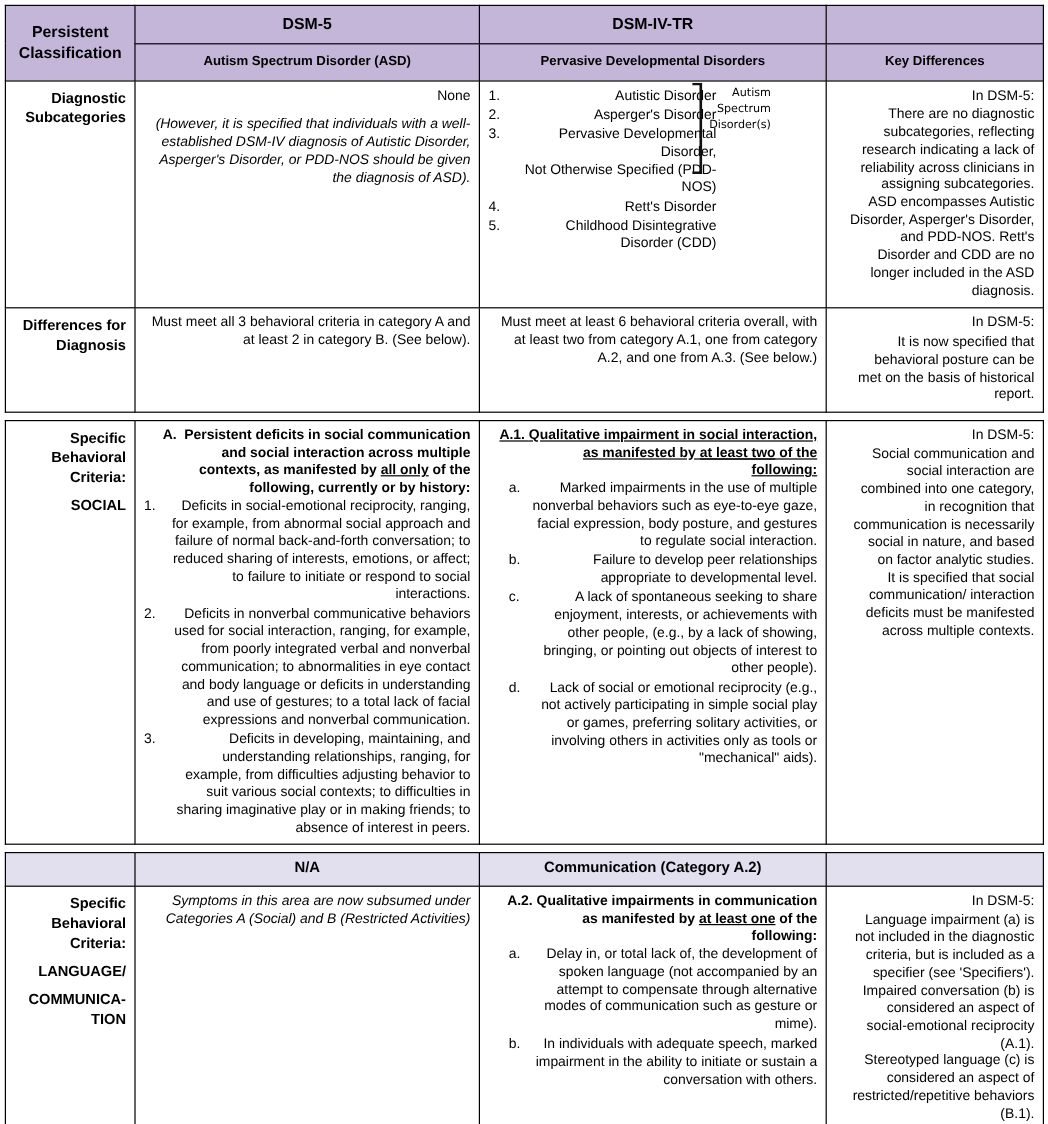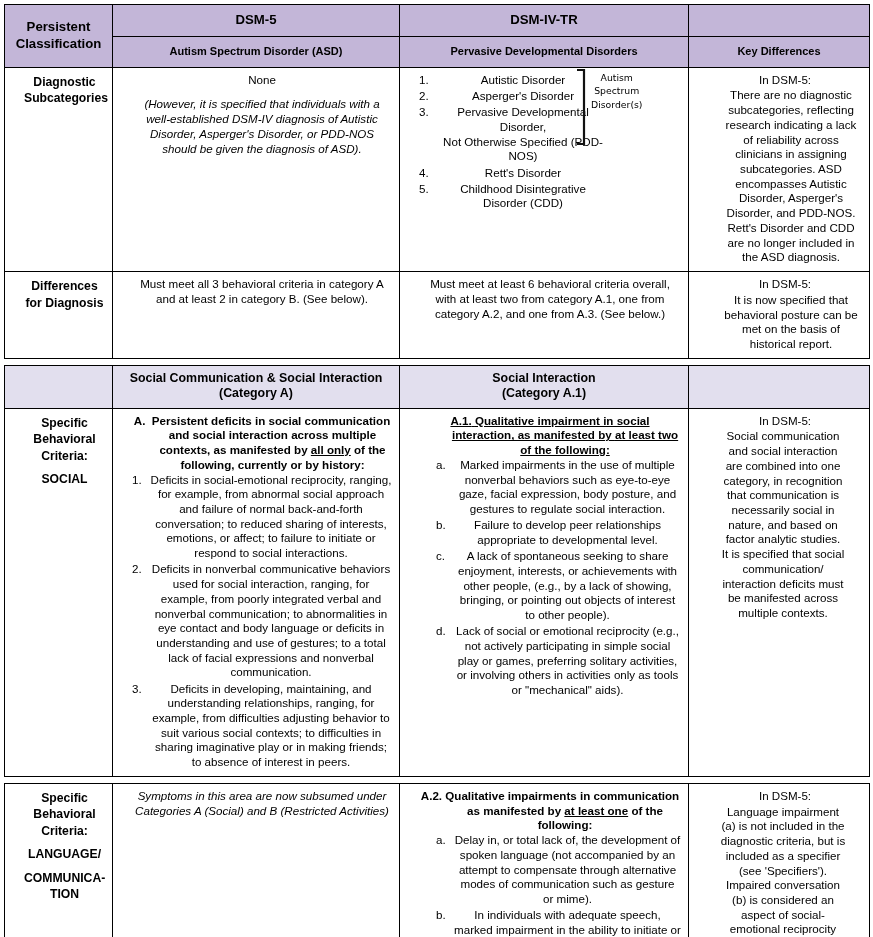--- a/index.html
+++ b/index.html
@@ -27,24 +27,24 @@
   table.tbl + table.tbl { margin-top: 6px; }
 
   col.c1 { width: 108px; }
   col.c2 { width: 287px; }
   col.c3 { width: 289px; }
   col.c4 { width: 181px; }
 
   td, th {
     border: 1px solid #000;
     vertical-align: top;
-    padding: 5px 7px 6px 19px;
+    padding: 5px 7px 6px 7px;
     font-size: 11.6px;
     line-height: 1.27;
-    text-align: center;
+    text-align: right;
   }
   .hdr-band {
     background: #c3b6d8;
     text-align: center;
     font-weight: bold;
     font-size: 13.2px;
     padding: 7px 6px;
     vertical-align: middle;
   }
   .hdr-band2 {
@@ -78,21 +78,21 @@
   .hang {
     padding-left: 21px;
     text-indent: -21px;
   }
   .indent-block {
     margin-left: 13px;
     margin-top: 1px;
   }
   .dsm5-lead { margin-bottom: 1px; }
   .dsm5-body { margin-left: 12px; }
-  .dsm5-body p { margin: 0 16px 0 0; }
+  .dsm5-body p { margin: 0 0 0 0; }
 
   
   .list-with-brace {
     position: relative;
   }
   .brace-wrap {
     position: absolute;
     right: 18px;
     top: 1px;
     width: 94px;
@@ -187,32 +187,20 @@
 
   <table class="tbl">
     <colgroup>
         <col class="c1">
         <col class="c2">
         <col class="c3">
         <col class="c4">
       </colgroup>
     <tbody>
       <tr>
-        <td class="sub-band"></td>
-        <td class="sub-band">
-          <div>Social Communication &amp; Social Interaction</div>
-          <div>(Category A)</div>
-        </td>
-        <td class="sub-band">
-          <div>Social Interaction</div>
-          <div>(Category A.1)</div>
-        </td>
-        <td class="sub-band"></td>
-      </tr>
-      <tr>
         <td class="rowlabel">
           <div>Specific Behavioral Criteria:</div>
           <span class="sp"></span>
           <div>SOCIAL</div>
         </td>
         <td>
           <div class="hang b"><span>A.</span>&nbsp;&nbsp;<span>Persistent deficits in social communication and social interaction across multiple contexts, as manifested by </span><span class="u">all only</span><span> of the following, currently or by history:</span></div>
           <ul class="plainlist indent-block">
             <li><span class="mk">1.</span><span>Deficits in social-emotional reciprocity, ranging, for example, from abnormal social approach and failure of normal back-and-forth conversation; to reduced sharing of interests, emotions, or affect; to failure to initiate or respond to social interactions.</span></li>
             <li><span class="mk">2.</span><span>Deficits in nonverbal communicative behaviors used for social interaction, ranging, for example, from poorly integrated verbal and nonverbal communication; to abnormalities in eye contact and body language or deficits in understanding and use of gestures; to a total lack of facial expressions and nonverbal communication.</span></li>
@@ -241,20 +229,26 @@
 
   <table class="tbl">
     <colgroup>
         <col class="c1">
         <col class="c2">
         <col class="c3">
         <col class="c4">
       </colgroup>
     <tbody>
       <tr>
+        <td class="sub-band"></td>
+        <td class="sub-band">N/A</td>
+        <td class="sub-band">Communication (Category A.2)</td>
+        <td class="sub-band"></td>
+      </tr>
+      <tr>
         <td class="rowlabel">
           <div>Specific Behavioral Criteria:</div>
           <span class="sp"></span>
           <div>LANGUAGE/</div>
           <span class="sp"></span>
           <div>COMMUNICA-</div>
           <div>TION</div>
         </td>
         <td>
           <div class="ital">Symptoms in this area are now subsumed under Categories A (Social) and B (Restricted Activities)</div>

